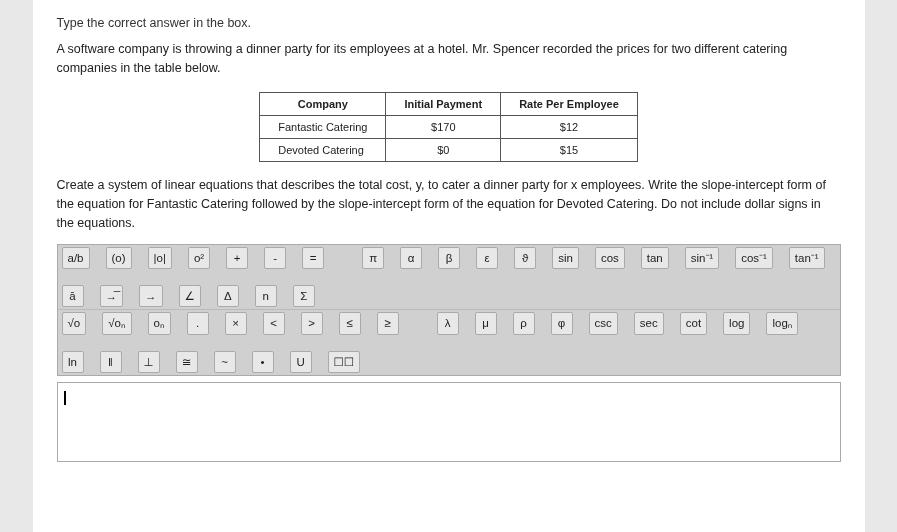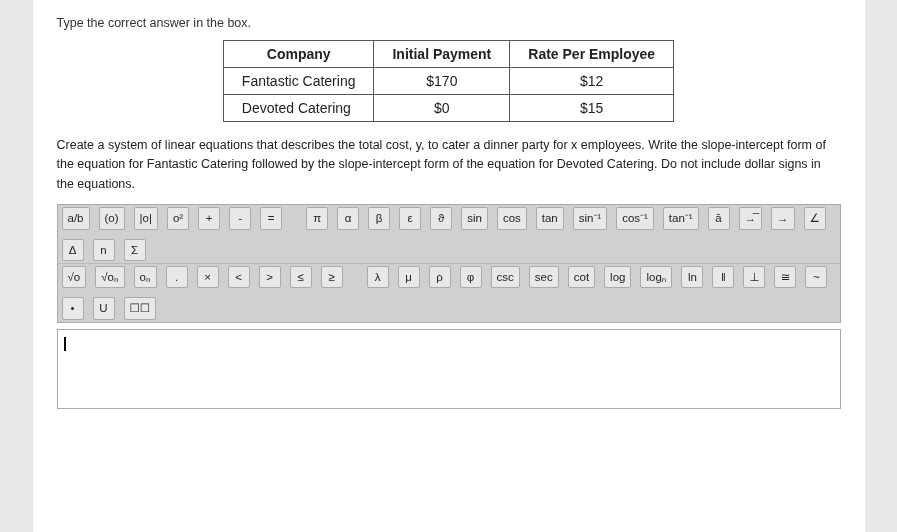--- a/index.html
+++ b/index.html
@@ -33,21 +33,21 @@
       line-height: 1.5;
       margin-bottom: 14px;
     }
     .table-container {
       display: flex;
       justify-content: center;
       margin-bottom: 14px;
     }
     table {
       border-collapse: collapse;
-      font-size: 14px;
+      font-size: 11px;
     }
     table th, table td {
       border: 1px solid #555;
       padding: 5px 18px;
       text-align: center;
     }
     table th {
       background: #fff;
       font-weight: bold;
     }
@@ -67,21 +67,21 @@
       display: flex;
       flex-direction: column;
       width: 100%;
       margin-bottom: 6px;
     }
     .toolbar-row {
       display: flex;
       align-items: center;
       flex-wrap: wrap;
       padding: 2px 4px;
-      gap: 9px;
+      gap: 16px;
     }
     .toolbar-row + .toolbar-row {
       border-top: 1px solid #bbb;
     }
     .tb-btn {
       background: #e8e8e8;
       border: 1px solid #aaa;
       border-radius: 2px;
       padding: 1px 5px;
       font-size: 11.5px;
@@ -141,20 +141,21 @@
       padding: 8px 32px;
       cursor: pointer;
     }
   </style>
 </head>
 <body>
 
 <div class="page">
   <div class="instruction">Type the correct answer in the box.</div>
 
+  <div class="problem-text">A software company is throwing a dinner party for its employees at a hotel. Mr. Spencer recorded the prices for two different catering companies in the table below.</div>
 
   <div class="table-container">
     <table>
       <thead>
         <tr>
           <th>Company</th>
           <th>Initial Payment</th>
           <th>Rate Per Employee</th>
         </tr>
       </thead>

